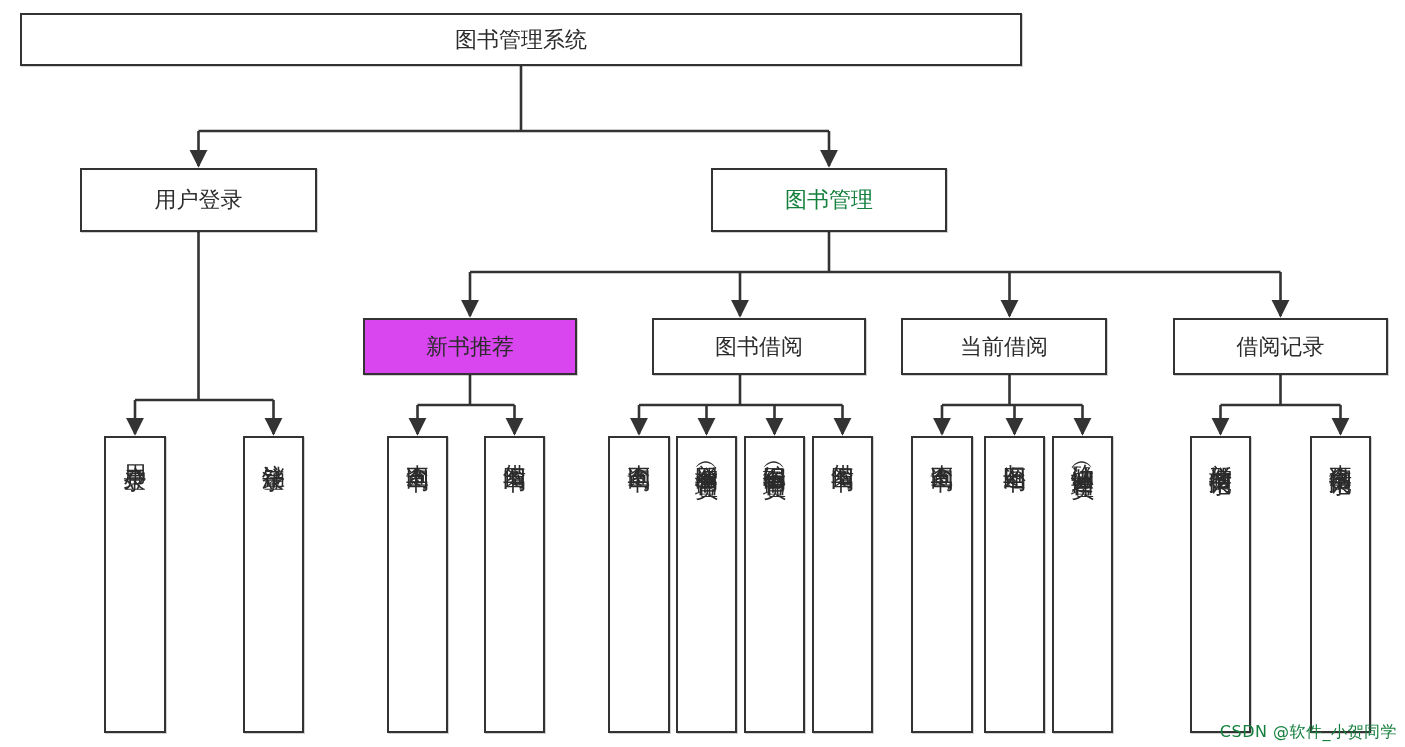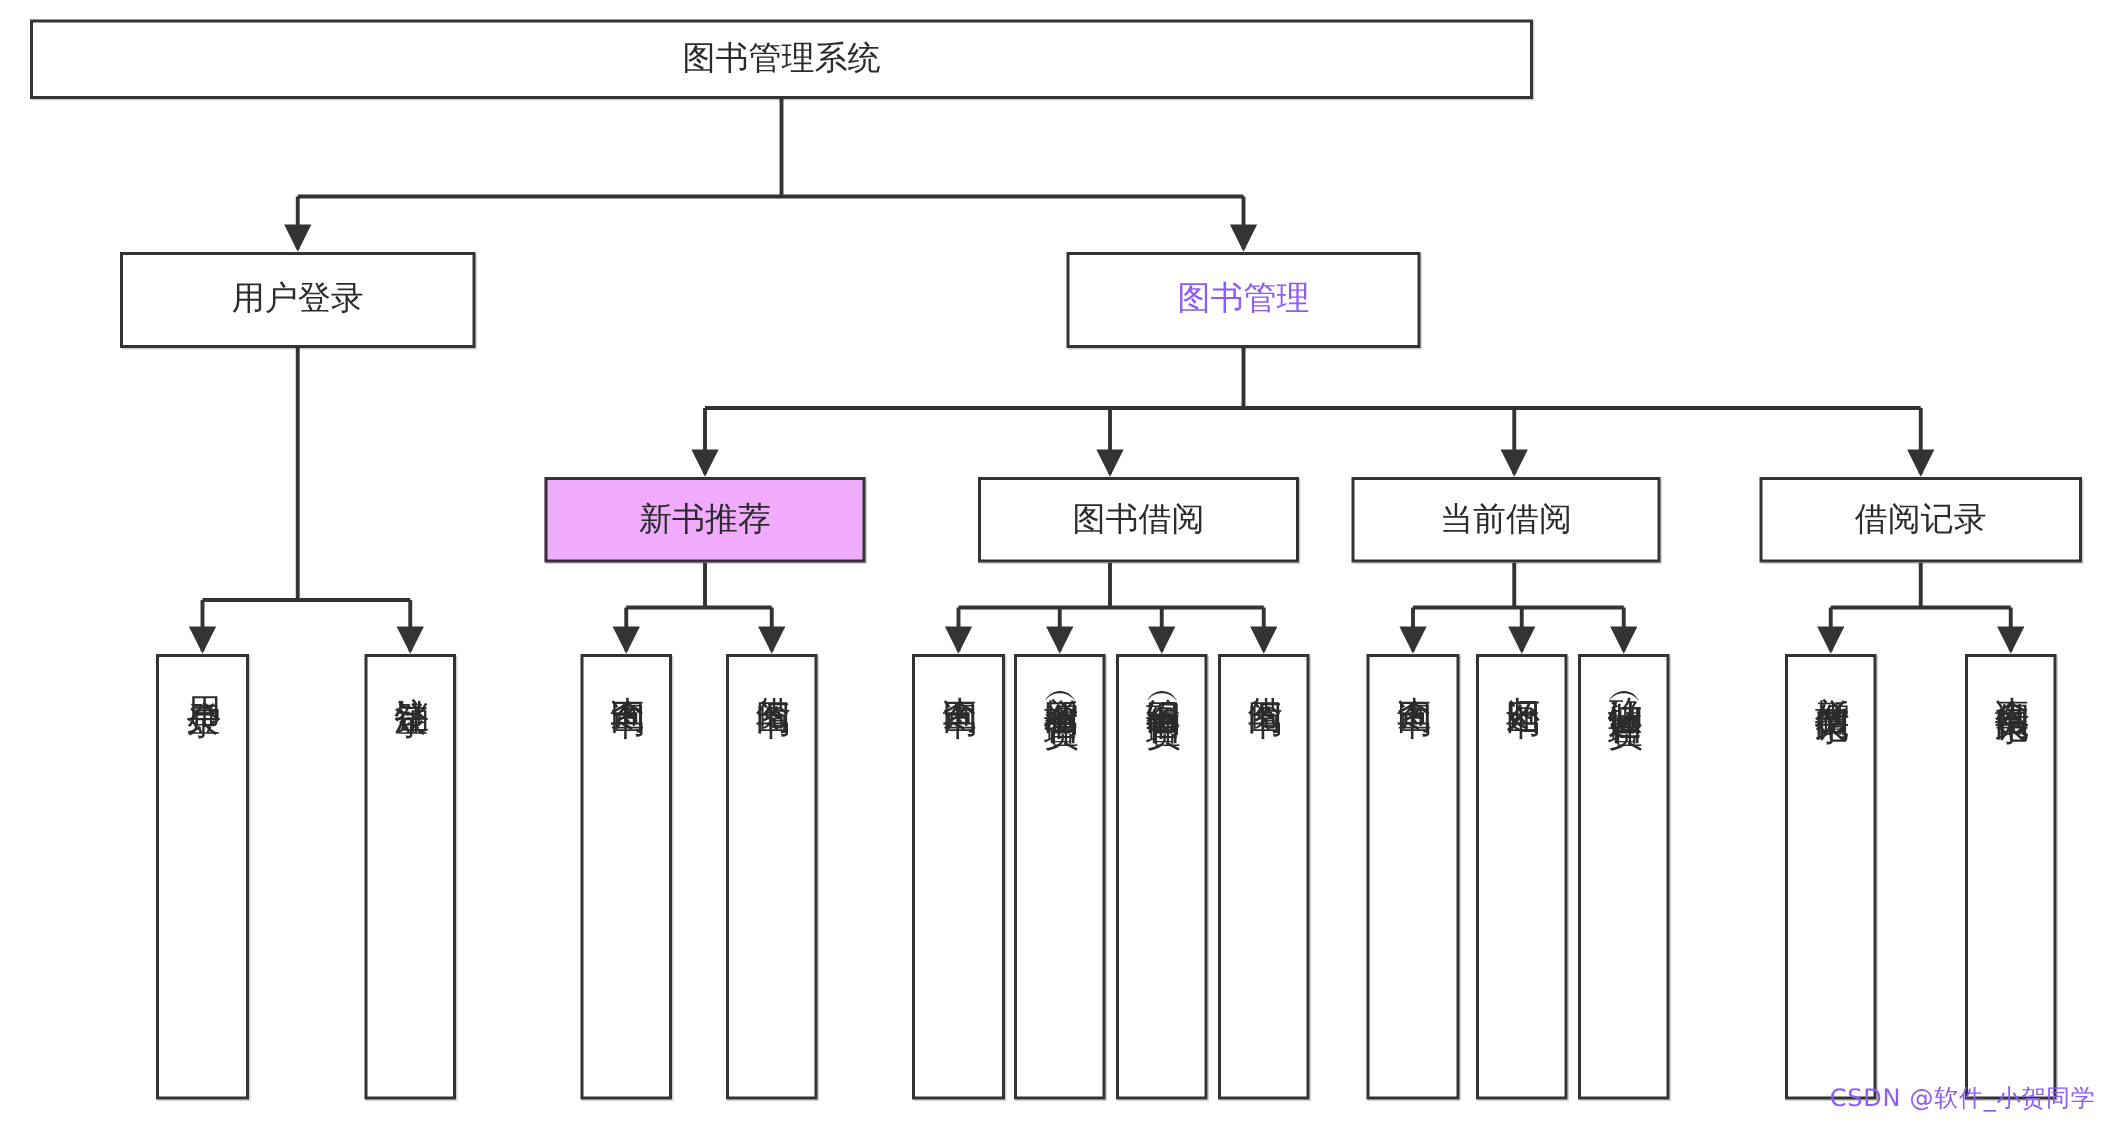--- a/index.html
+++ b/index.html
@@ -56,21 +56,21 @@
     text-orientation: upright;
     font-size: 23px;
     letter-spacing: 2px;
     line-height: 1;
   }
   #watermark {
     position: absolute;
     right: 8px;
     bottom: 4px;
     font-size: 16px;
-    color: #8b5cf6;
+    color: #15803d;
     letter-spacing: 0.5px;
     user-select: none;
     margin-left: 39px;
   }
 </style>
 </head>
 <body>
 
 <div id="diagram-root">
   <svg id="edges" viewBox="0 0 1405 747" preserveAspectRatio="none">
@@ -117,23 +117,23 @@
   </svg>
 
   <div id="node-layer">
       <div class="node horiz" style="left: 20px; top: 13px; width: 1002px; height: 53px; border-color: rgb(51, 51, 51); background: rgb(255, 255, 255);">
         <div class="label" style="color: rgb(43, 43, 43);">图书管理系统</div>
       </div>
       <div class="node horiz" style="left: 80px; top: 168px; width: 237px; height: 64px; border-color: rgb(51, 51, 51); background: rgb(255, 255, 255);">
         <div class="label" style="color: rgb(43, 43, 43);">用户登录</div>
       </div>
       <div class="node horiz" style="left: 711px; top: 168px; width: 236px; height: 64px; border-color: rgb(51, 51, 51); background: rgb(255, 255, 255);">
-        <div class="label" style="color: #8b5cf6;">图书管理</div>
+        <div class="label" style="color: #15803d;">图书管理</div>
       </div>
-      <div class="node horiz" style="left: 363px; top: 318px; width: 214px; height: 57px; border-color: rgb(51, 51, 51); background: #f0abfc;">
+      <div class="node horiz" style="left: 363px; top: 318px; width: 214px; height: 57px; border-color: rgb(51, 51, 51); background: #d946ef;">
         <div class="label" style="color: rgb(43, 43, 43);">新书推荐</div>
       </div>
       <div class="node horiz" style="left: 652px; top: 318px; width: 214px; height: 57px; border-color: rgb(51, 51, 51); background: rgb(255, 255, 255);">
         <div class="label" style="color: rgb(43, 43, 43);">图书借阅</div>
       </div>
       <div class="node horiz" style="left: 901px; top: 318px; width: 206px; height: 57px; border-color: rgb(51, 51, 51); background: rgb(255, 255, 255);">
         <div class="label" style="color: rgb(43, 43, 43);">当前借阅</div>
       </div>
       <div class="node horiz" style="left: 1173px; top: 318px; width: 215px; height: 57px; border-color: rgb(51, 51, 51); background: rgb(255, 255, 255); justify-content: center;">
         <div class="label" style="color: rgb(43, 43, 43);">借阅记录</div>

